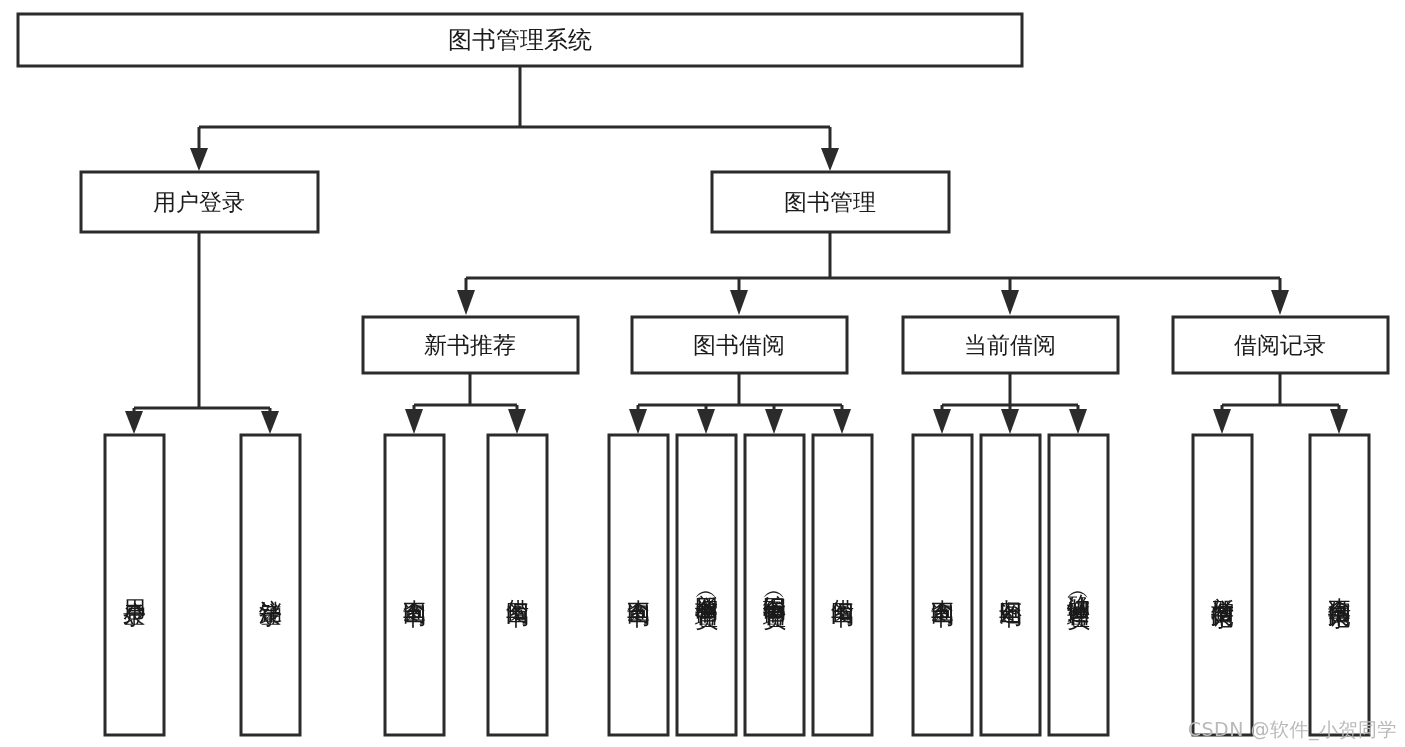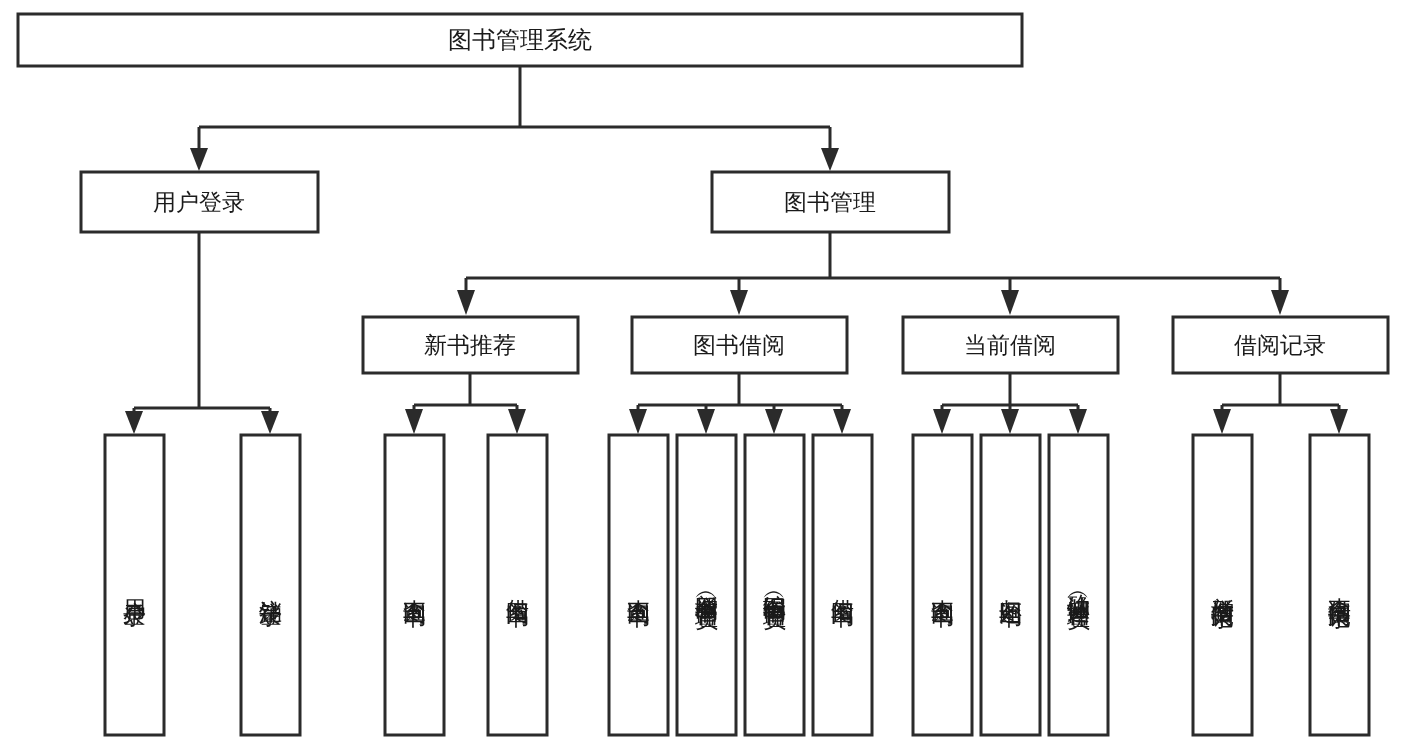--- a/index.html
+++ b/index.html
@@ -265,14 +265,15 @@
     <span class="leaf-label">确认归还（管理员）</span>
   </div>
 
   <div class="leaf-label-wrap" style="left:1193px; top:435px; width:59px; height:300px;">
     <span class="leaf-label">新增借阅记录</span>
   </div>
   <div class="leaf-label-wrap" style="left:1310px; top:435px; width:59px; height:300px;">
     <span class="leaf-label">查询借阅记录</span>
   </div>
 
+  <div class="watermark">CSDN @软件_小贺同学</div>
 
 </div>
 
 </body></html>

